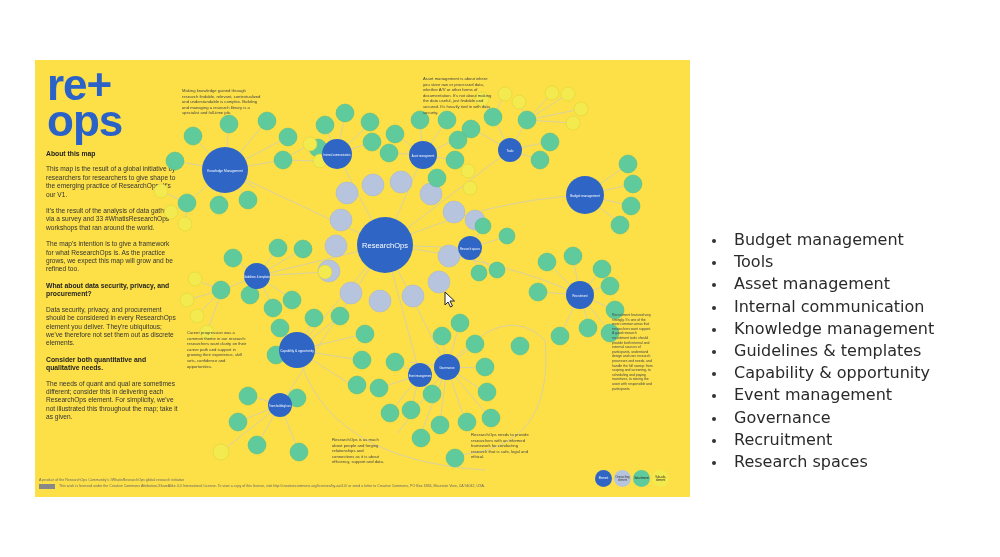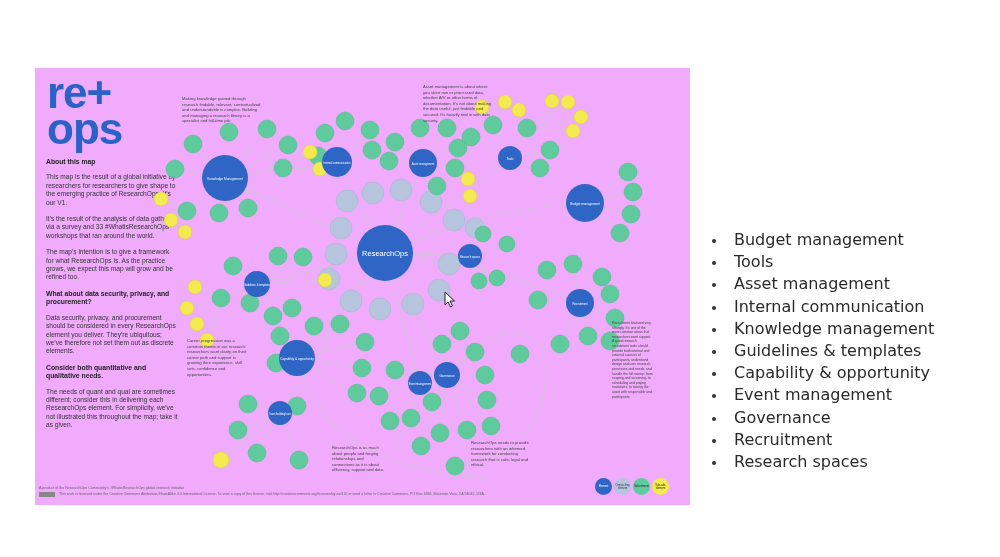--- a/index.html
+++ b/index.html
@@ -1,22 +1,22 @@
 <!DOCTYPE html>
 <html><head>
 <meta charset="utf-8">
 <style>
   html, body { margin:0; padding:0; }
   body {
     width:1000px; height:557px; background:#ffffff; position:relative; overflow:hidden;
     font-family:"DejaVu Sans", sans-serif;
   }
   .slide {
-    position:absolute; left:35px; top:68px; width:655px; height:437px;
-    background:#f0abfc;
+    position:absolute; left:35px; top:60px; width:655px; height:437px;
+    background:#fde047;
   }
   .logo {
     position:absolute; left:12px; top:8px; color:#2b62c8;
     font-family:"Liberation Sans", sans-serif; font-weight:bold;
     font-size:44px; line-height:34px; letter-spacing:-1px;
   }
   .logo div { height:36px; }
   .about {
     position:absolute; left:11px; top:90px; width:132px;
     font-family:"Liberation Sans", sans-serif; font-size:6.6px; line-height:8.4px; color:#333;

